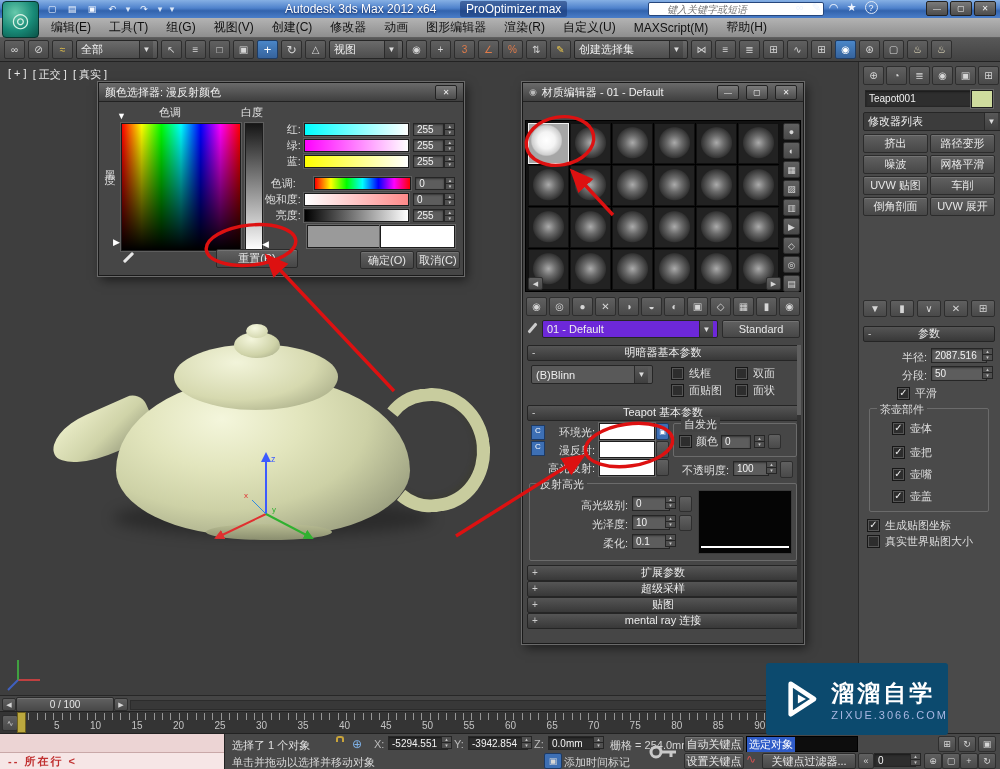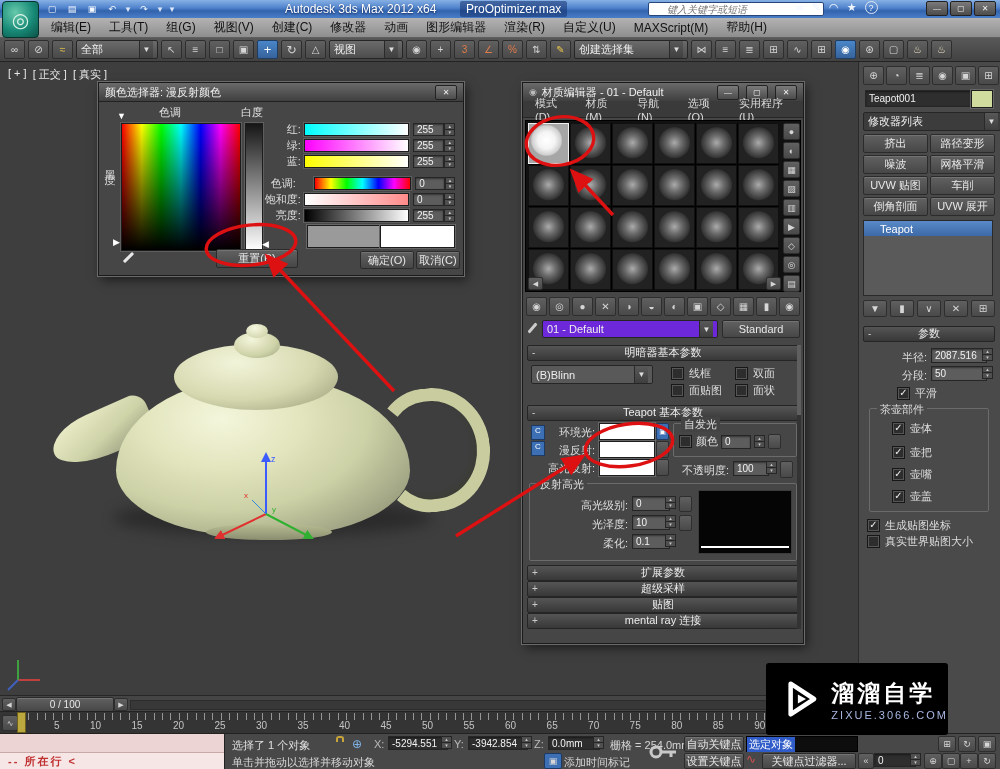--- a/index.html
+++ b/index.html
@@ -295,27 +295,20 @@
   </div>
 
   <div class="a win" style="left:522px;top:82px;width:280px;height:560px;z-index:19">
     <div class="wtitle">
       <span style="font-size:9px;color:#bbb">◉</span>
       <span>材质编辑器 - 01 - Default</span>
       <span class="wbtn" style="margin-left:auto">—</span>
       <span class="wbtn">▢</span>
       <span class="wbtn">✕</span>
     </div>
-    <div class="a" style="left:0;top:18px;width:280px;height:17px;background:#3a3a3a;border-bottom:1px solid #262626;display:flex;align-items:center;gap:2px;padding-left:6px;box-sizing:border-box">
-        <span style="padding:0 6px">模式(D)</span>
-        <span style="padding:0 6px">材质(M)</span>
-        <span style="padding:0 6px">导航(N)</span>
-        <span style="padding:0 6px">选项(O)</span>
-        <span style="padding:0 6px">实用程序(U)</span>
-      </div>
 
     <div class="a" style="left:2px;top:37px;width:276px;height:172px;background:#111;border:1px solid #000;box-sizing:border-box">
       <div class="a slotgrid" style="left:2px;top:2px">
         <div class="slot active"></div>
         <div class="slot"></div>
           <div class="slot"></div>
           <div class="slot"></div>
           <div class="slot"></div>
           <div class="slot"></div>
           <div class="slot"></div>
@@ -491,23 +484,20 @@
     <div class="a" style="left:4px;top:72px;width:132px;display:grid;grid-template-columns:65px 65px;gap:2px">
         <span class="btn cp-btn">挤出</span>
         <span class="btn cp-btn">路径变形</span>
         <span class="btn cp-btn">噪波</span>
         <span class="btn cp-btn">网格平滑</span>
         <span class="btn cp-btn">UVW 贴图</span>
         <span class="btn cp-btn">车削</span>
         <span class="btn cp-btn">倒角剖面</span>
         <span class="btn cp-btn">UVW 展开</span>
       </div>
-    <div class="a" style="left:4px;top:158px;width:130px;height:76px;background:#5a5a5a;border:1px solid #2a2a2a;box-sizing:border-box">
-      <div style="height:15px;background:linear-gradient(#5a8ac8,#3c69a8);color:#fff;display:flex;align-items:center;padding-left:16px">Teapot</div>
-    </div>
     <div class="a" style="left:4px;top:238px;display:flex;gap:3px">
         <span class="icon" style="width:22px;height:15px">▼</span>
         <span class="icon" style="width:22px;height:15px">▮</span>
         <span class="icon" style="width:22px;height:15px">∨</span>
         <span class="icon" style="width:22px;height:15px">✕</span>
         <span class="icon" style="width:22px;height:15px">⊞</span>
       </div>
     <div class="a rollhead" style="left:4px;top:264px;width:130px">
       <span class="pm">-</span>
       <span>参数</span>
@@ -631,21 +621,21 @@
     <span class="a btn" style="left:762px;top:19px;width:92px;height:14px">关键点过滤器...</span>
     <span class="a icon sm" style="left:858px;top:19px;width:14px">«</span>
     <span class="a field dark" style="left:874px;top:19px;width:34px;height:12px">0</span>
     <span class="a spin" style="left:910px;top:19px"></span>
     <span class="a icon sm" style="left:924px;top:19px">⊕</span>
     <span class="a icon sm" style="left:942px;top:19px">▢</span>
     <span class="a icon sm" style="left:960px;top:19px">+</span>
     <span class="a icon sm" style="left:978px;top:19px">↻</span>
   </div>
 
-  <div class="a" style="left:766px;top:663px;width:182px;height:72px;background:#000000;border-radius:3px;z-index:40;display:flex;align-items:center;padding-left:12px;box-sizing:border-box;gap:10px">
+  <div class="a" style="left:766px;top:663px;width:182px;height:72px;background:#0c4a6e;border-radius:3px;z-index:40;display:flex;align-items:center;padding-left:12px;box-sizing:border-box;gap:10px">
     <svg width="44" height="44" viewBox="0 0 48 48">
       <path d="M14 7 L40 24 L14 41 Z" fill="none" stroke="#fff" stroke-width="5" stroke-linejoin="round"></path>
       <path d="M22 19 L31 24 L22 29 Z" fill="#fff"></path>
     </svg>
     <div>
       <div style="color:#fff;font-size:23px;font-weight:bold;letter-spacing:3px">溜溜自学</div>
       <div style="color:#a9b7e2;font-size:11px;letter-spacing:2px;text-transform:uppercase">zixue.3066.com</div>
     </div>
   </div>
 

